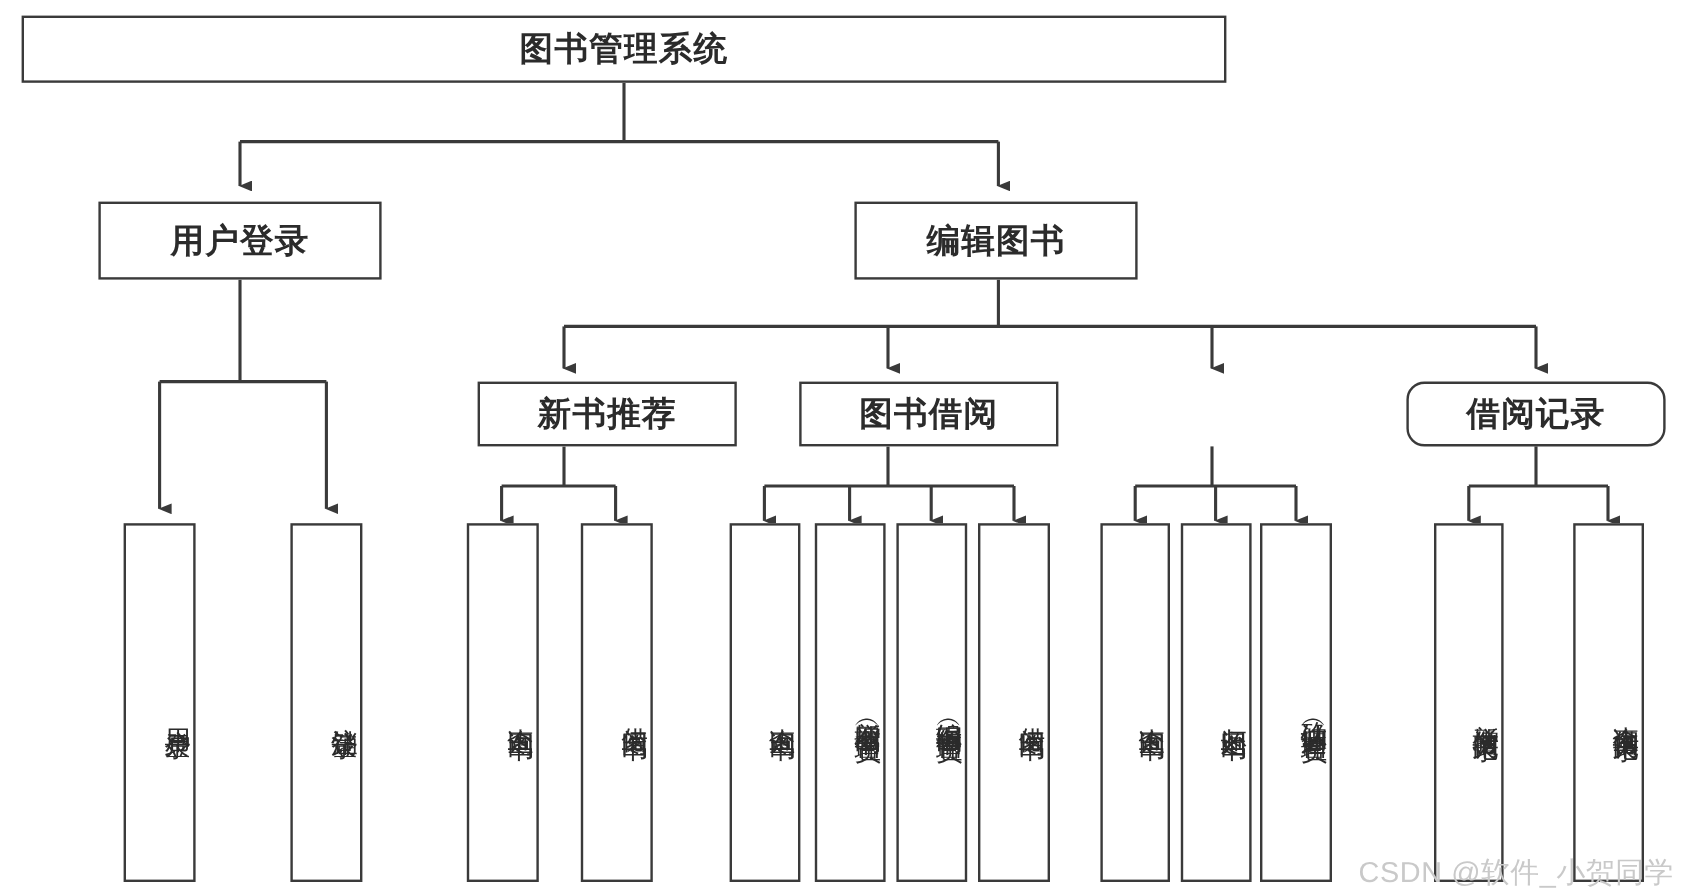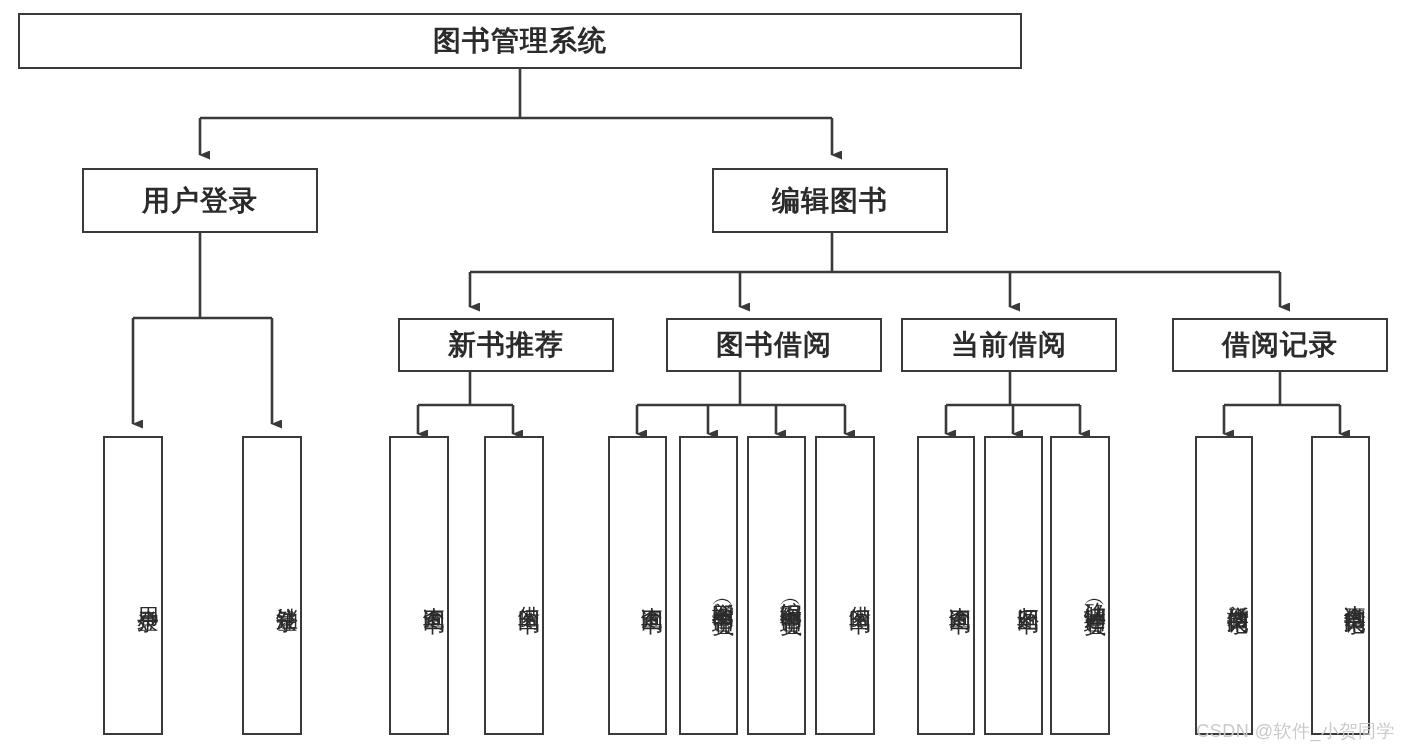--- a/index.html
+++ b/index.html
@@ -58,21 +58,21 @@
     white-space: nowrap;
   }
   .node-label {
     display: block;
     white-space: nowrap;
   }
   #watermark {
     position: absolute;
     right: 10px;
     bottom: 4px;
-    font-size: 18px;
+    font-size: 24px;
     color: #c9c9c9;
     letter-spacing: 0.5px;
     white-space: nowrap;
     user-select: none;
   }
 </style>
 </head>
 <body>
 
 <div id="diagram-canvas">
@@ -137,24 +137,21 @@
   <div class="node horizontal" style="left:712px; top:168px; width:236px; height:65px;">
     <span class="node-label">编辑图书</span>
   </div>
 
   <div class="node horizontal" style="left:362px; top:318px; width:216px; height:54px;margin-left:36px;">
     <span class="node-label">新书推荐</span>
   </div>
   <div class="node horizontal" style="left:633px; top:318px; width:216px; height:54px;margin-left:33px;">
     <span class="node-label">图书借阅</span>
   </div>
-  <div class="node horizontal" style="left:901px; top:318px; width:216px; height:54px;">
-    <span class="node-label">当前借阅</span>
-  </div>
-  <div class="node horizontal" style="left:1172px; top:318px; width:216px; height:54px;">
+  <div class="node horizontal" style="left:1172px; top:318px; width:216px; height:54px;border-radius:15px;">
     <span class="node-label">借阅记录</span>
   </div>
 
   <div class="node vertical" style="left:103px; top:436px; width:60px; height:299px;">
     <span class="node-label">用户登录</span>
   </div>
   <div class="node vertical" style="left:242px; top:436px; width:60px; height:299px;">
     <span class="node-label">注销登录</span>
   </div>
 

